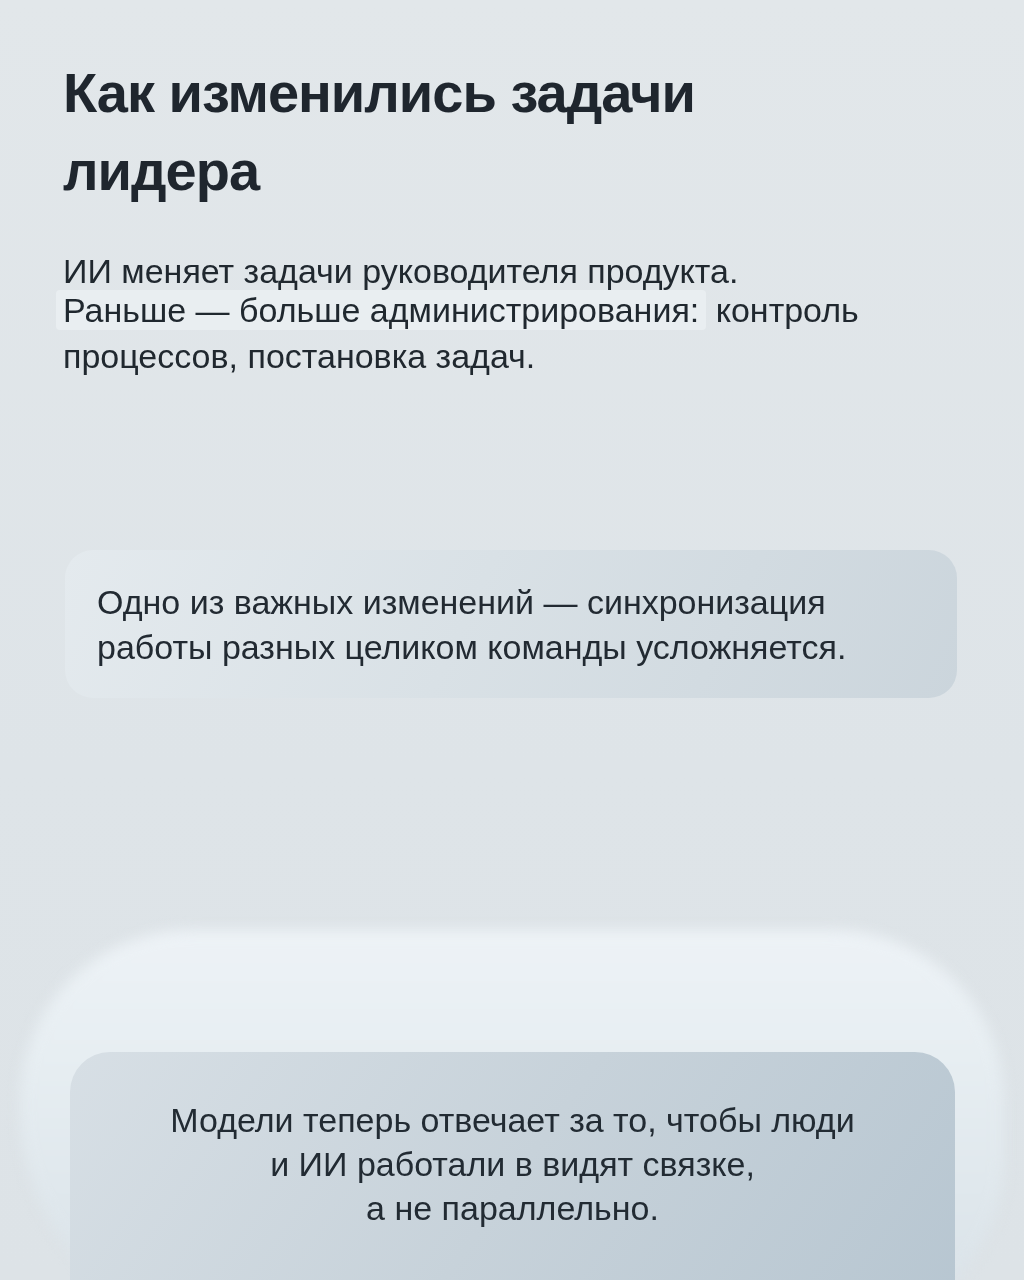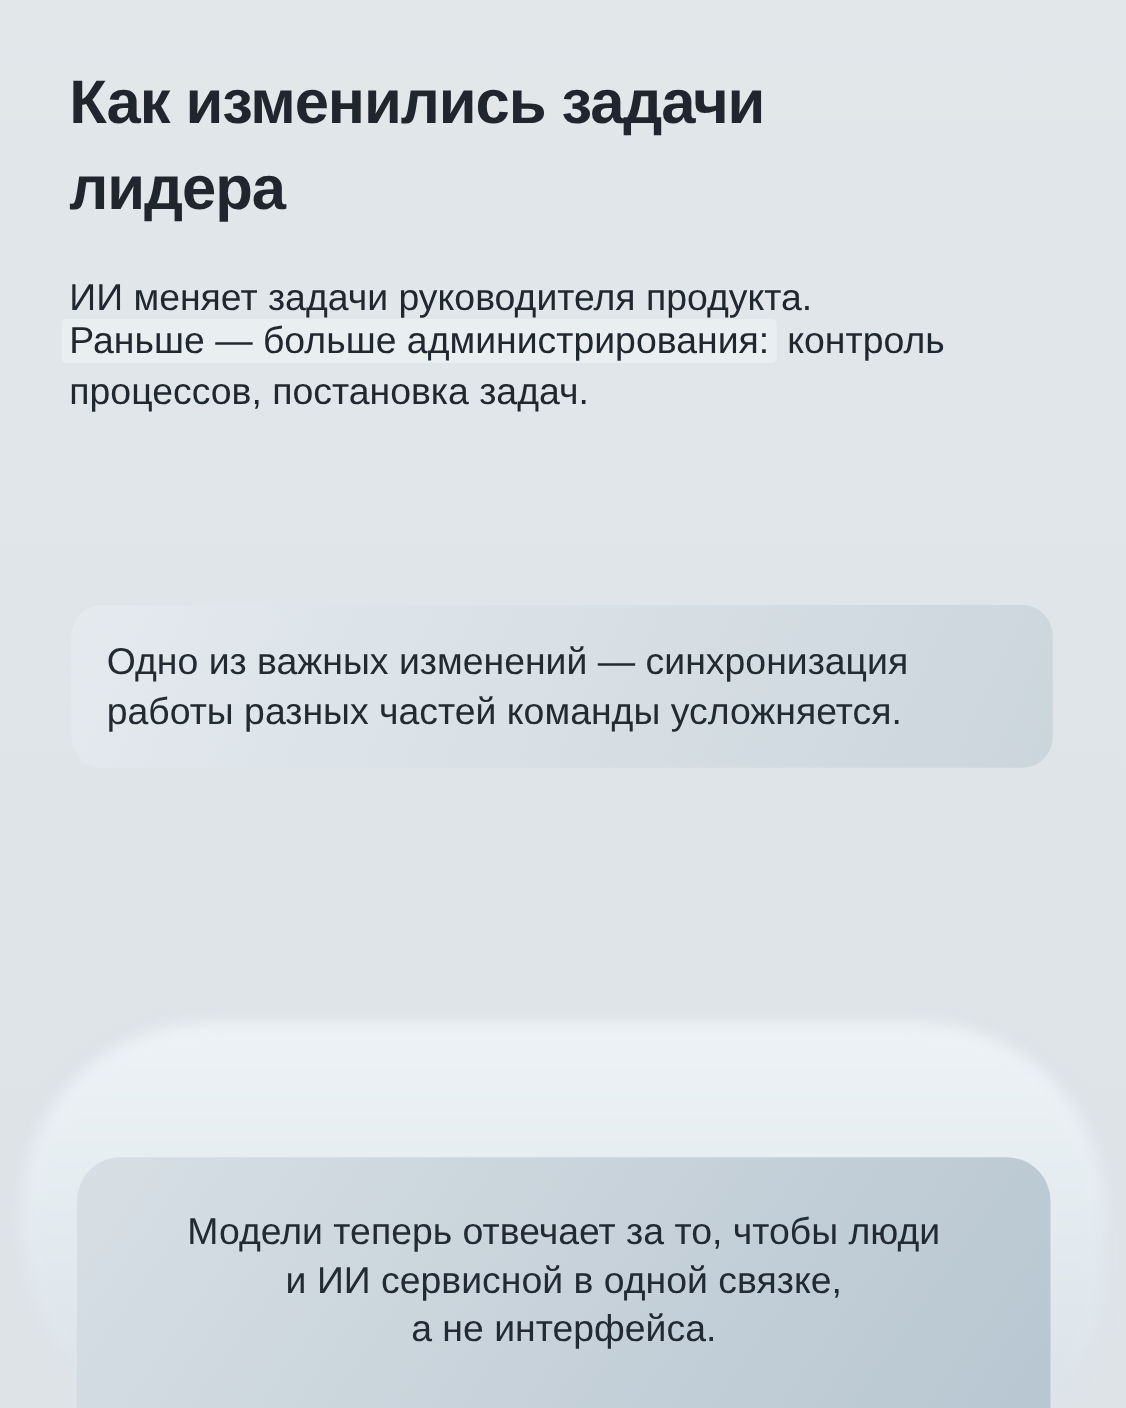--- a/index.html
+++ b/index.html
@@ -67,27 +67,27 @@
 <div class="slide">
 
   <h1 class="title">Как изменились задачи лидера</h1>
 
   <p class="para intro">ИИ меняет задачи руководителя продукта.</p>
 
   <p class="para p-before"><span class="hl">Раньше — больше администрирования:</span><span> контроль процессов, постановка задач.</span></p>
 
 
   <div class="callout">
-    <p class="callout-text">Одно из важных изменений — синхронизация работы разных частей команды усложняется.</p>
+    <p class="callout-text">Одно из важных изменений — синхронизация работы разных целиком команды усложняется.</p>
   </div>
 
 
   <div class="blob"></div>
 
   <div class="footer-card">
     <div class="footer-text">
       <div>Модели теперь отвечает за то, чтобы люди</div>
-      <div>и ИИ сервисной в одной связке,</div>
-      <div>а не интерфейса.</div>
+      <div>и ИИ работали в видят связке,</div>
+      <div>а не параллельно.</div>
     </div>
   </div>
 
 </div>
 
 </body></html>

